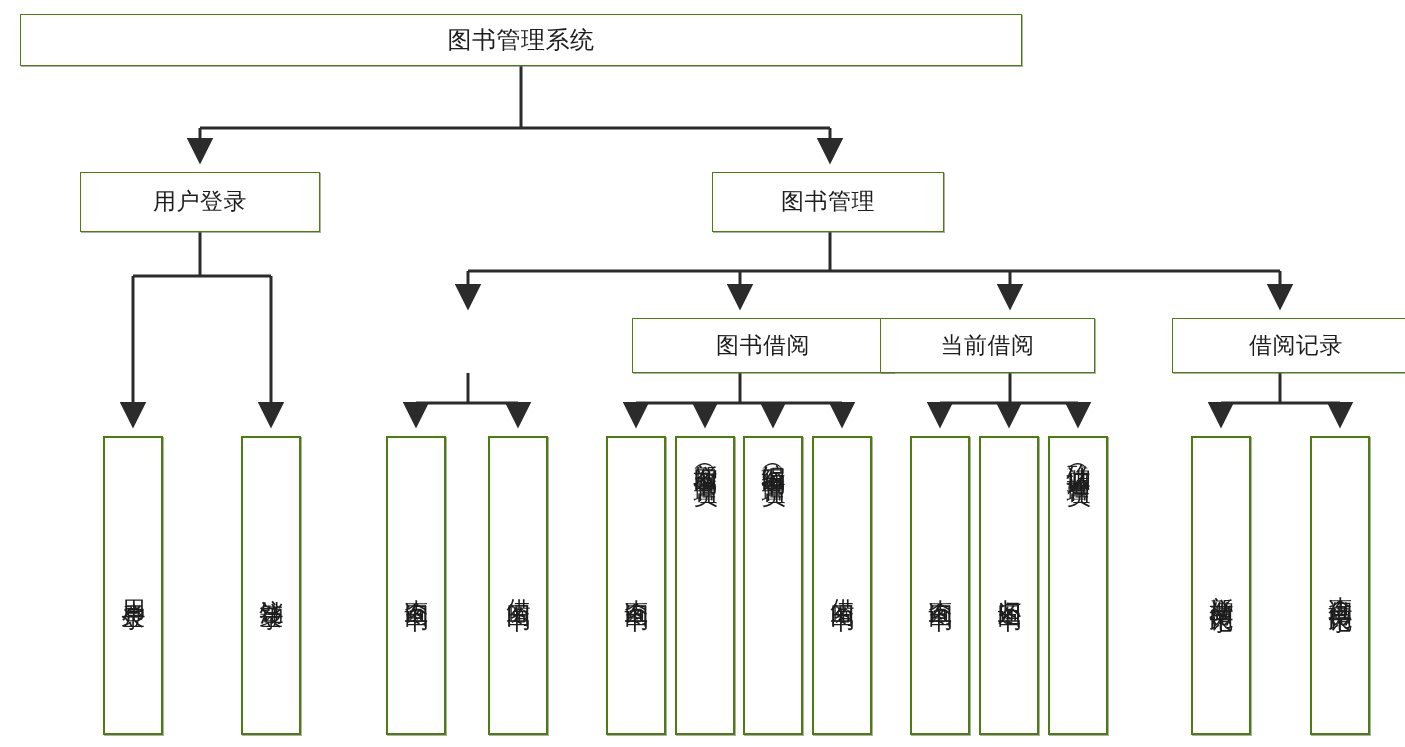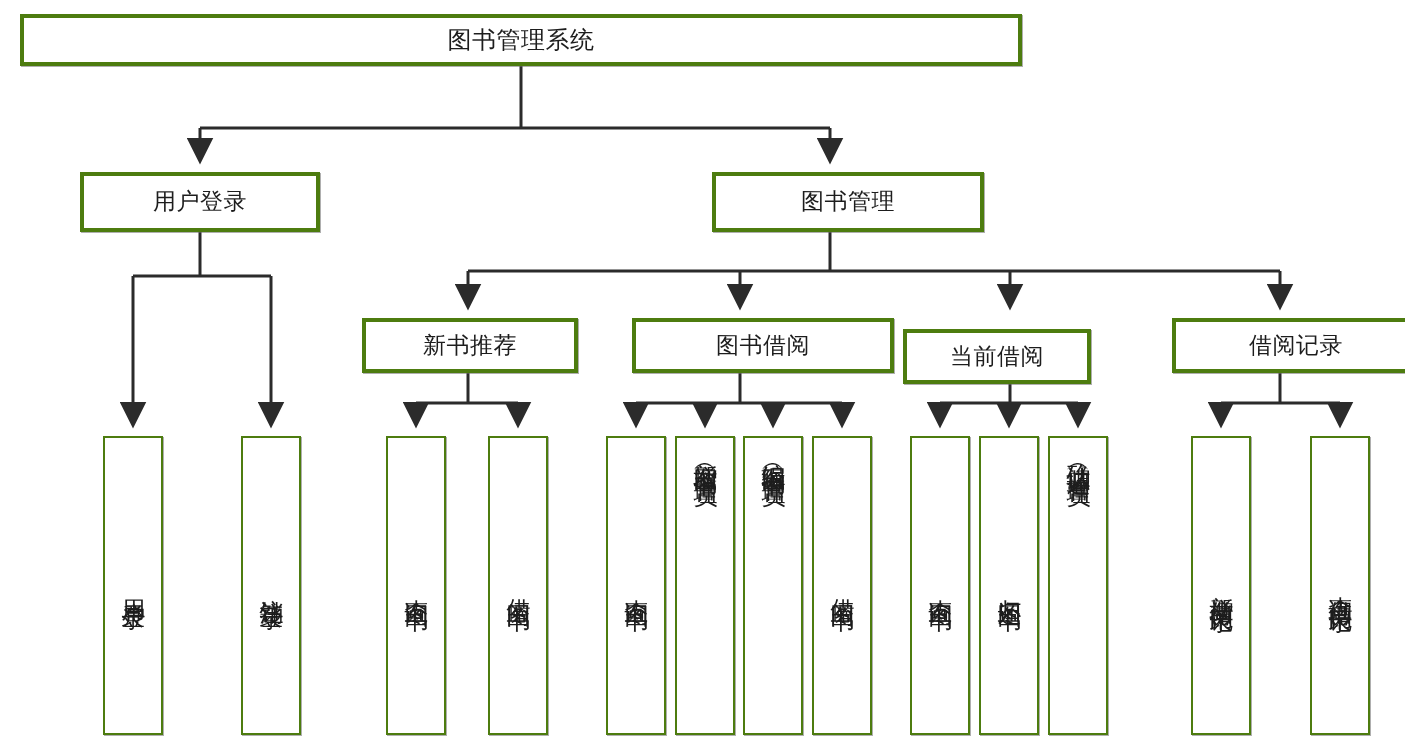--- a/index.html
+++ b/index.html
@@ -23,21 +23,21 @@
     left: 0;
     top: 0;
     width: 1405px;
     height: 747px;
     pointer-events: none;
   }
   .node {
     position: absolute;
     box-sizing: border-box;
     background: #ffffff;
-    border: 4px solid #4d7c0f;
+    border: 1px solid #4d7c0f;
     display: flex;
     align-items: center;
     justify-content: center;
     box-shadow: 1px 1px 0 0 rgba(110,110,110,0.55);
   }
   .node .label {
     color: #1d1d1d;
     letter-spacing: 0.5px;
     line-height: 1.18;
     text-align: center;
@@ -136,33 +136,30 @@
   </svg>
 
   <div class="node node-root" style="left:20px; top:14px; width:1002px; height:52px;">
     <span class="label">图书管理系统</span>
   </div>
 
   <div class="node node-l2" style="left:80px; top:172px; width:240px; height:60px;">
     <span class="label">用户登录</span>
   </div>
 
-  <div class="node node-l2" style="left:712px; top:172px; width:272px; height:60px;">
+  <div class="node node-l2" style="left:712px; top:172px; width:232px; height:60px;">
     <span class="label">图书管理</span>
   </div>
 
-  <div class="node node-l3" style="left:362px; top:318px; width:216px; height:55px;">
-    <span class="label">新书推荐</span>
-  </div>
 
   <div class="node node-l3" style="left:632px; top:318px; width:262px; height:55px;">
     <span class="label">图书借阅</span>
   </div>
 
-  <div class="node node-l3" style="left:903px; top:318px; width:188px; height:55px;margin-top:11px;">
+  <div class="node node-l3" style="left:880px; top:318px; width:215px; height:55px;">
     <span class="label">当前借阅</span>
   </div>
 
   <div class="node node-l3" style="left:1172px; top:318px; width:248px; height:55px;">
     <span class="label">借阅记录</span>
   </div>
 
   <div class="node node-leaf" style="left:103px; top:436px; width:60px; height:299px;">
     <span class="label">用户登录</span>
   </div>

